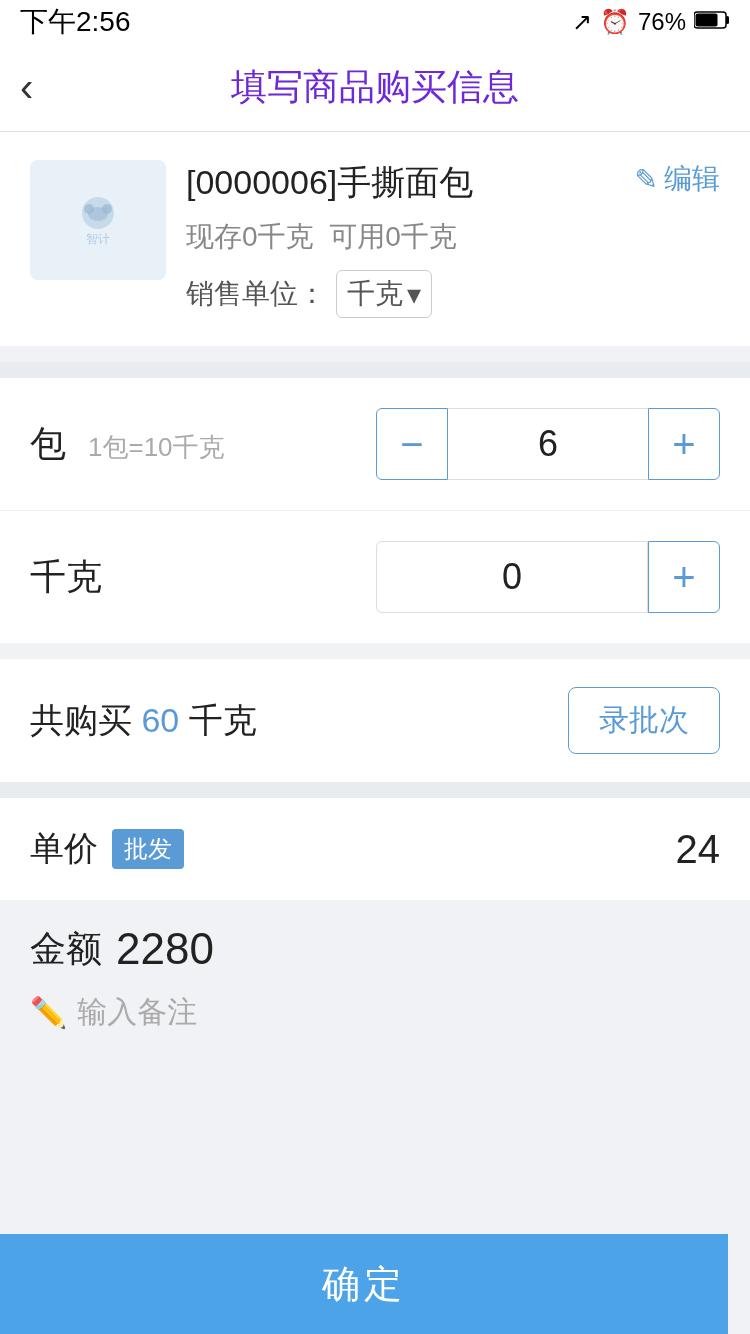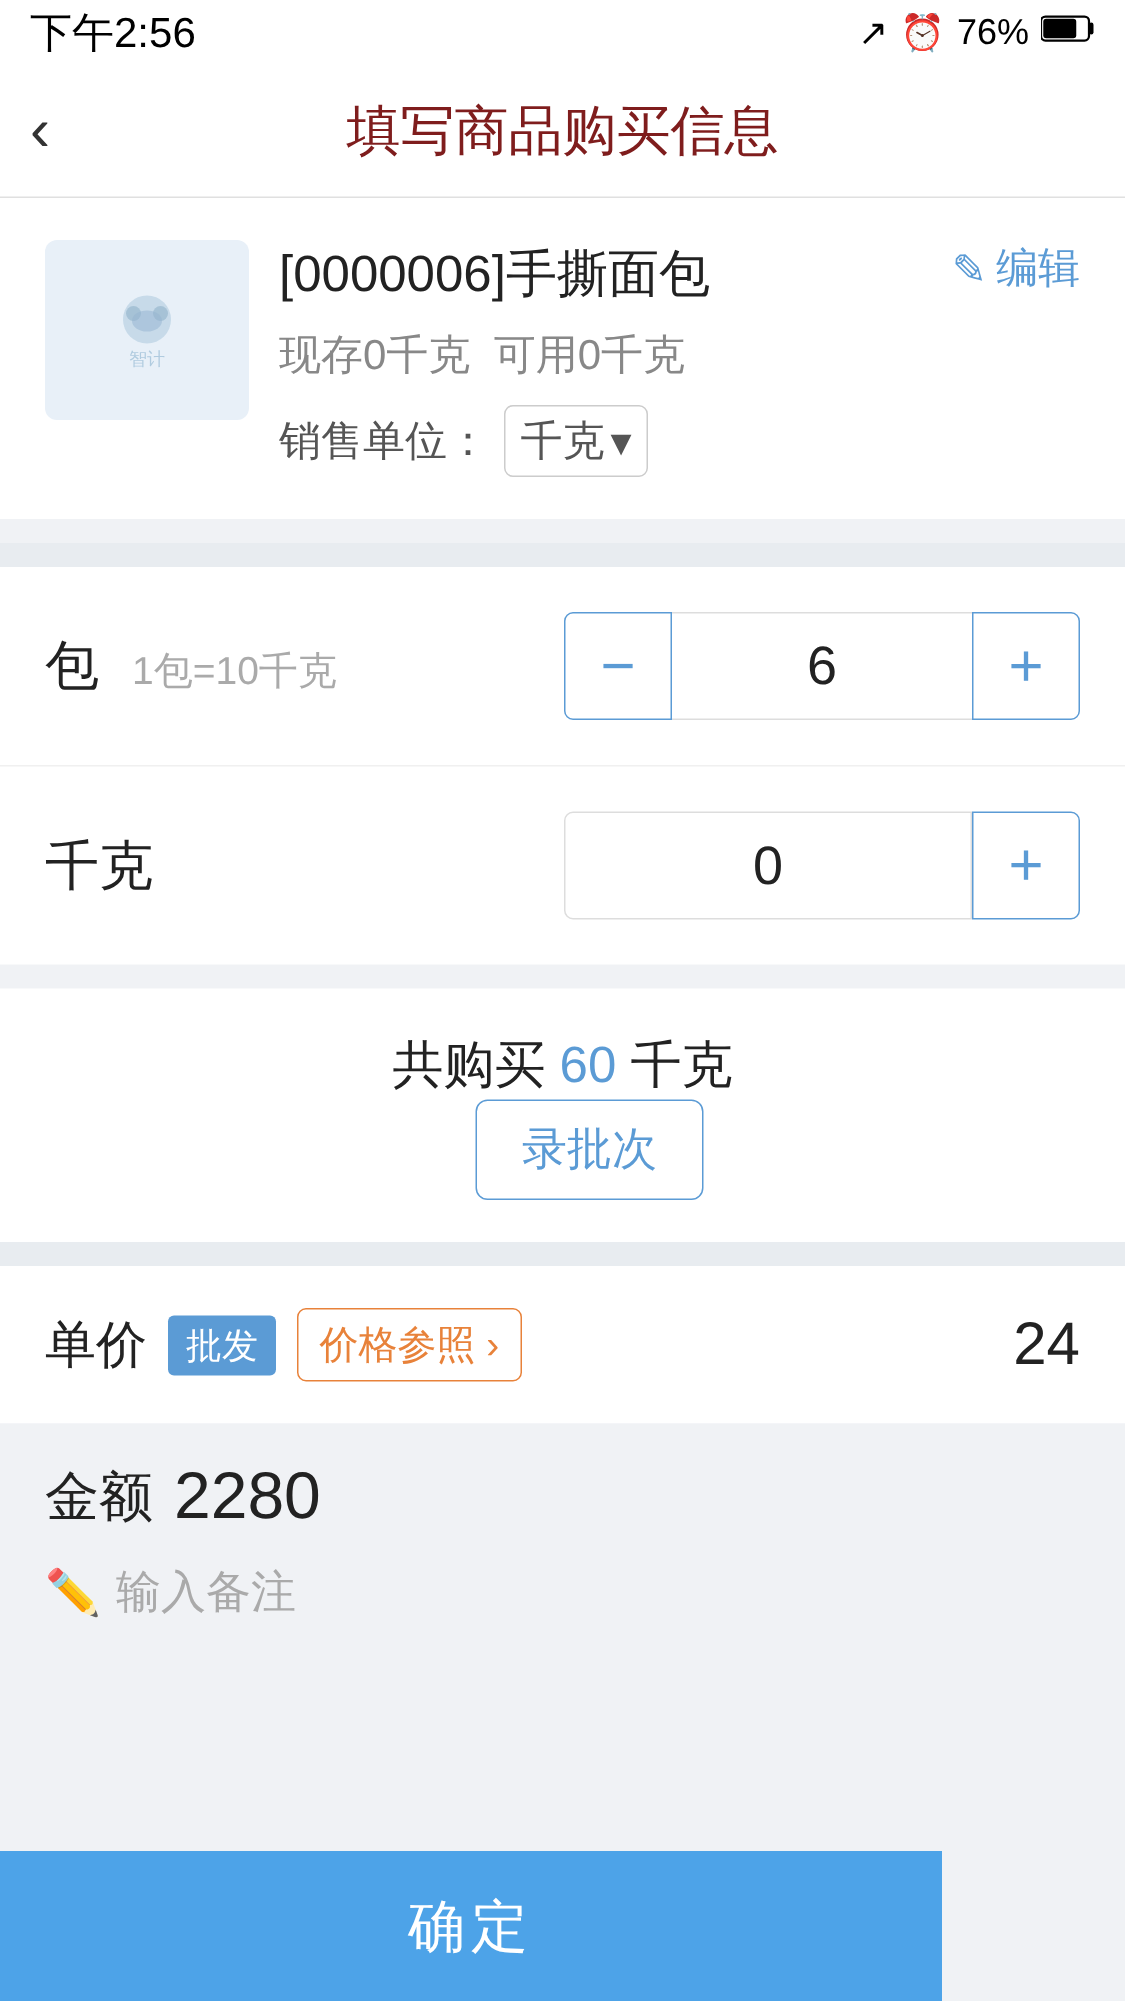--- a/index.html
+++ b/index.html
@@ -40,21 +40,21 @@
     .nav-back {
       position: absolute;
       left: 20px;
       font-size: 40px;
       color: #333;
       cursor: pointer;
     }
     .nav-title {
       font-size: 36px;
       font-weight: 500;
-      color: #7f1d1d;
+      color: #6d28d9;
       font-family: Liberation Serif, serif;
     }
 
     
     .product-card {
       background: #fff;
       padding: 28px 30px;
       display: flex;
       gap: 20px;
       align-items: flex-start;
@@ -185,21 +185,20 @@
       background: #fff;
     }
 
     
     .total-row {
       background: #fff;
       display: flex;
       align-items: center;
       justify-content: space-between;
       padding: 28px 30px;
-      flex-direction: column;
     }
     .total-label {
       font-size: 34px;
       color: #222;
     }
     .total-label span.num {
       color: #5b9bd5;
       font-weight: 500;
     }
     .batch-btn {
@@ -277,21 +276,21 @@
       background: #f0f2f5;
       flex: 1;
       min-height: 300px;
     }
 
     
     .confirm-bar {
       position: fixed;
       bottom: 0;
       left: 0;
-      width: 628px;
+      width: 728px;
       height: 100px;
       background: #4da3e8;
       display: flex;
       align-items: center;
       justify-content: center;
       cursor: pointer;
     }
     .confirm-btn-label {
       font-size: 38px;
       color: #fff;
@@ -384,21 +383,20 @@
   </div>
   <button class="batch-btn">录批次</button>
 </div>
 
 <div class="separator"></div>
 
 <div class="price-section">
   <div class="price-left">
     <span class="price-label">单价</span>
     <span class="price-tag">批发</span>
-    <button class="price-ref-btn">价格参照 ›</button>
   </div>
   <span class="price-value">24</span>
 </div>
 
 <div class="amount-section">
   <div class="amount-row">
     <span>金额</span>
     <span class="amount-value">2280</span>
   </div>
   <div class="remark-row">

